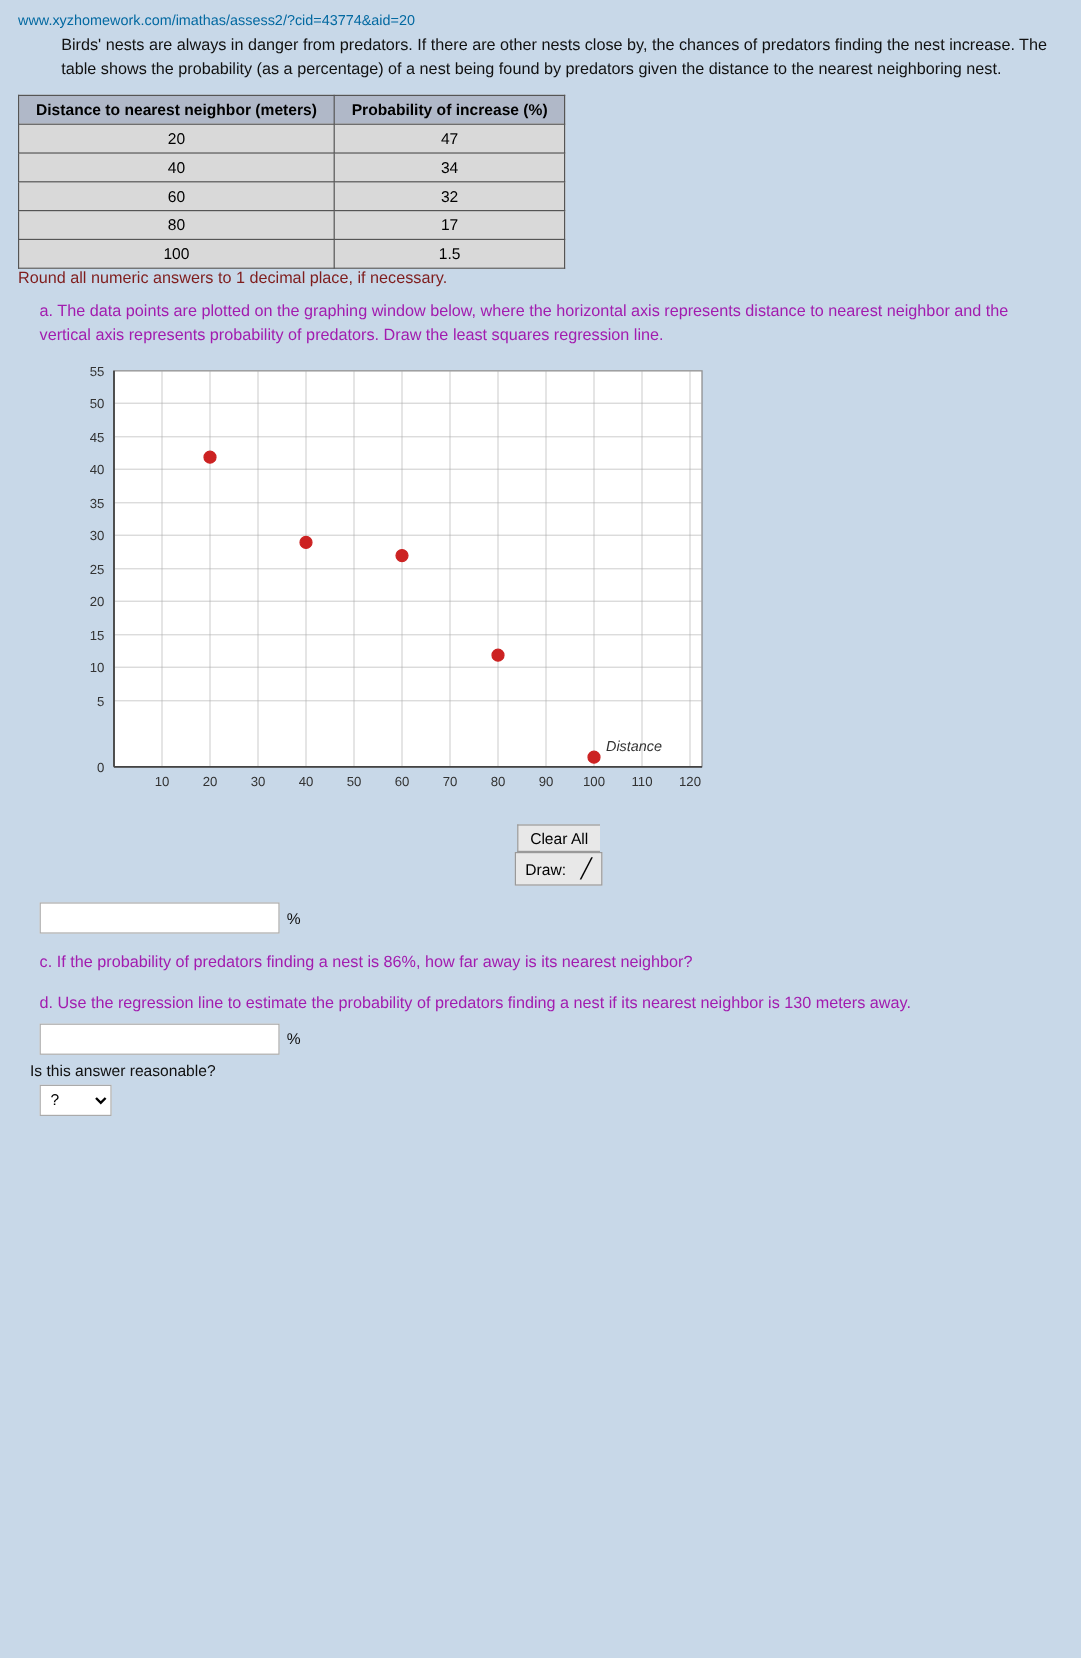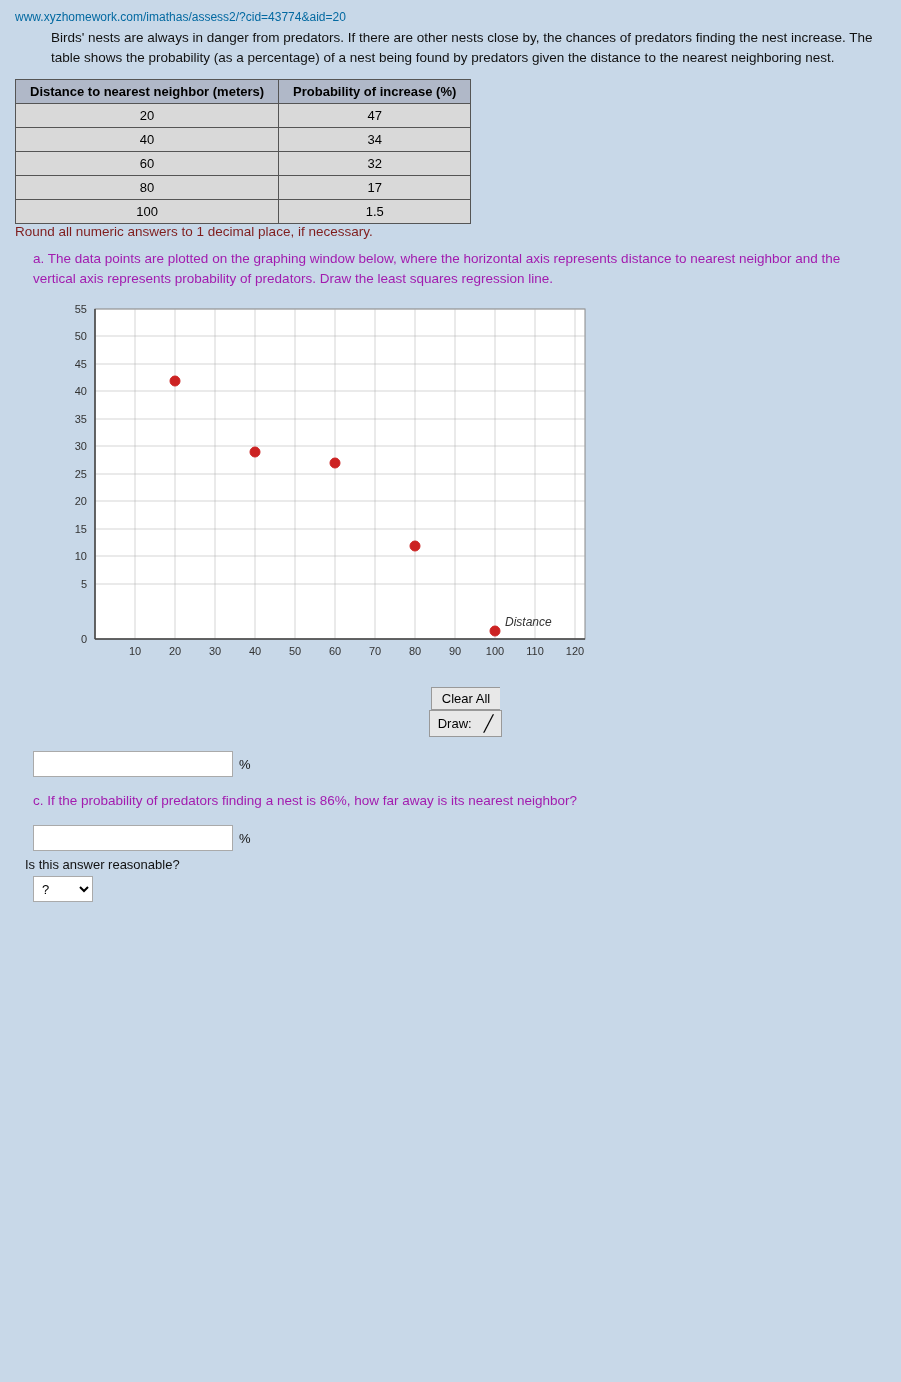--- a/index.html
+++ b/index.html
@@ -257,20 +257,21 @@
     <input class="answer-input" type="text" style="">
     <span class="answer-unit">%</span>
   </div>
 </div>
 
 <div class="question-section">
   <div class="question-label indented">c. If the probability of predators finding a nest is 86%, how far away is its nearest neighbor?</div>
 </div>
 
 <div class="question-section">
+  <div class="question-label indented">d. Use the regression line to estimate the probability of predators finding a nest if its nearest neighbor is 130 meters away.</div>
   <div class="answer-row">
     <input class="answer-input" type="text" style="">
     <span class="answer-unit">%</span>
   </div>
   <div class="answer-row" style="margin-top:6px;margin-left:10px;">
     <span class="answer-unit">Is this answer reasonable?</span>
   </div>
   <div class="answer-row" style="margin-top:4px;">
     <select class="select-input" id="reasonable-select">
     <option value="?">?</option><option value="Yes">Yes</option><option value="No">No</option></select>

